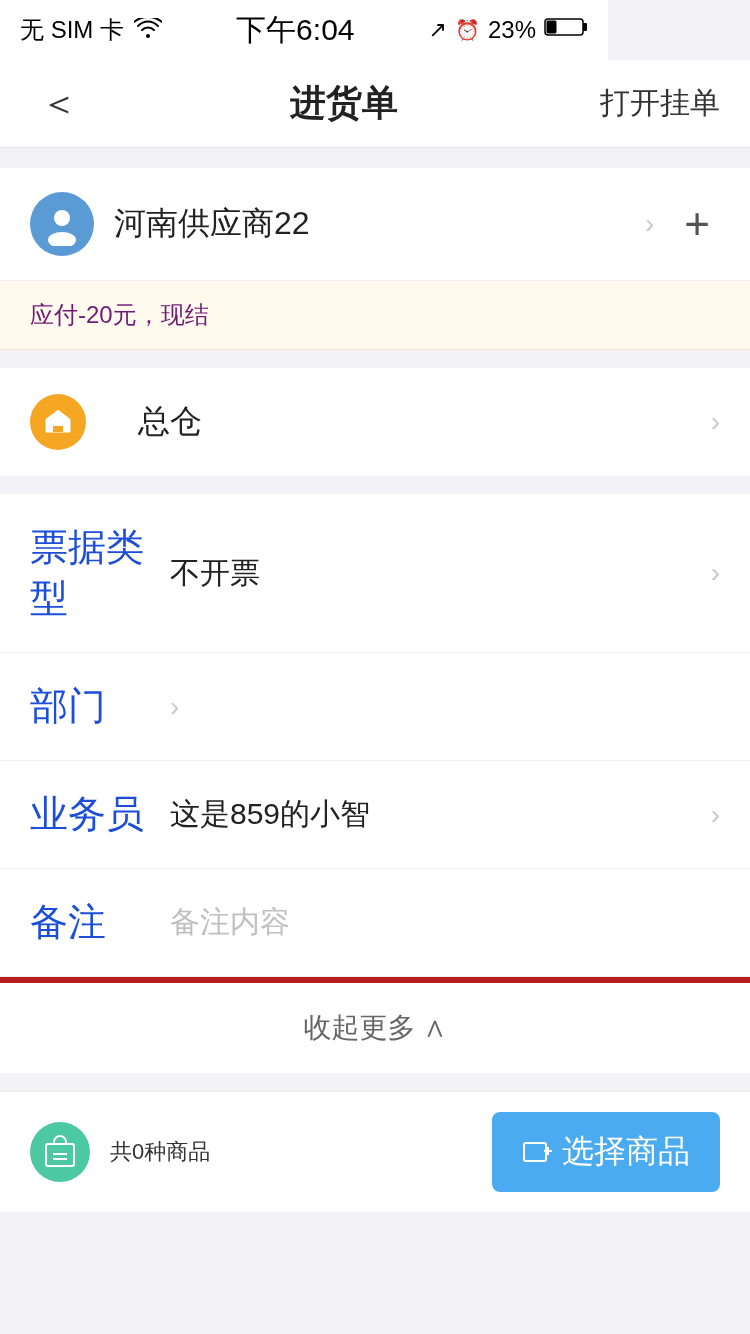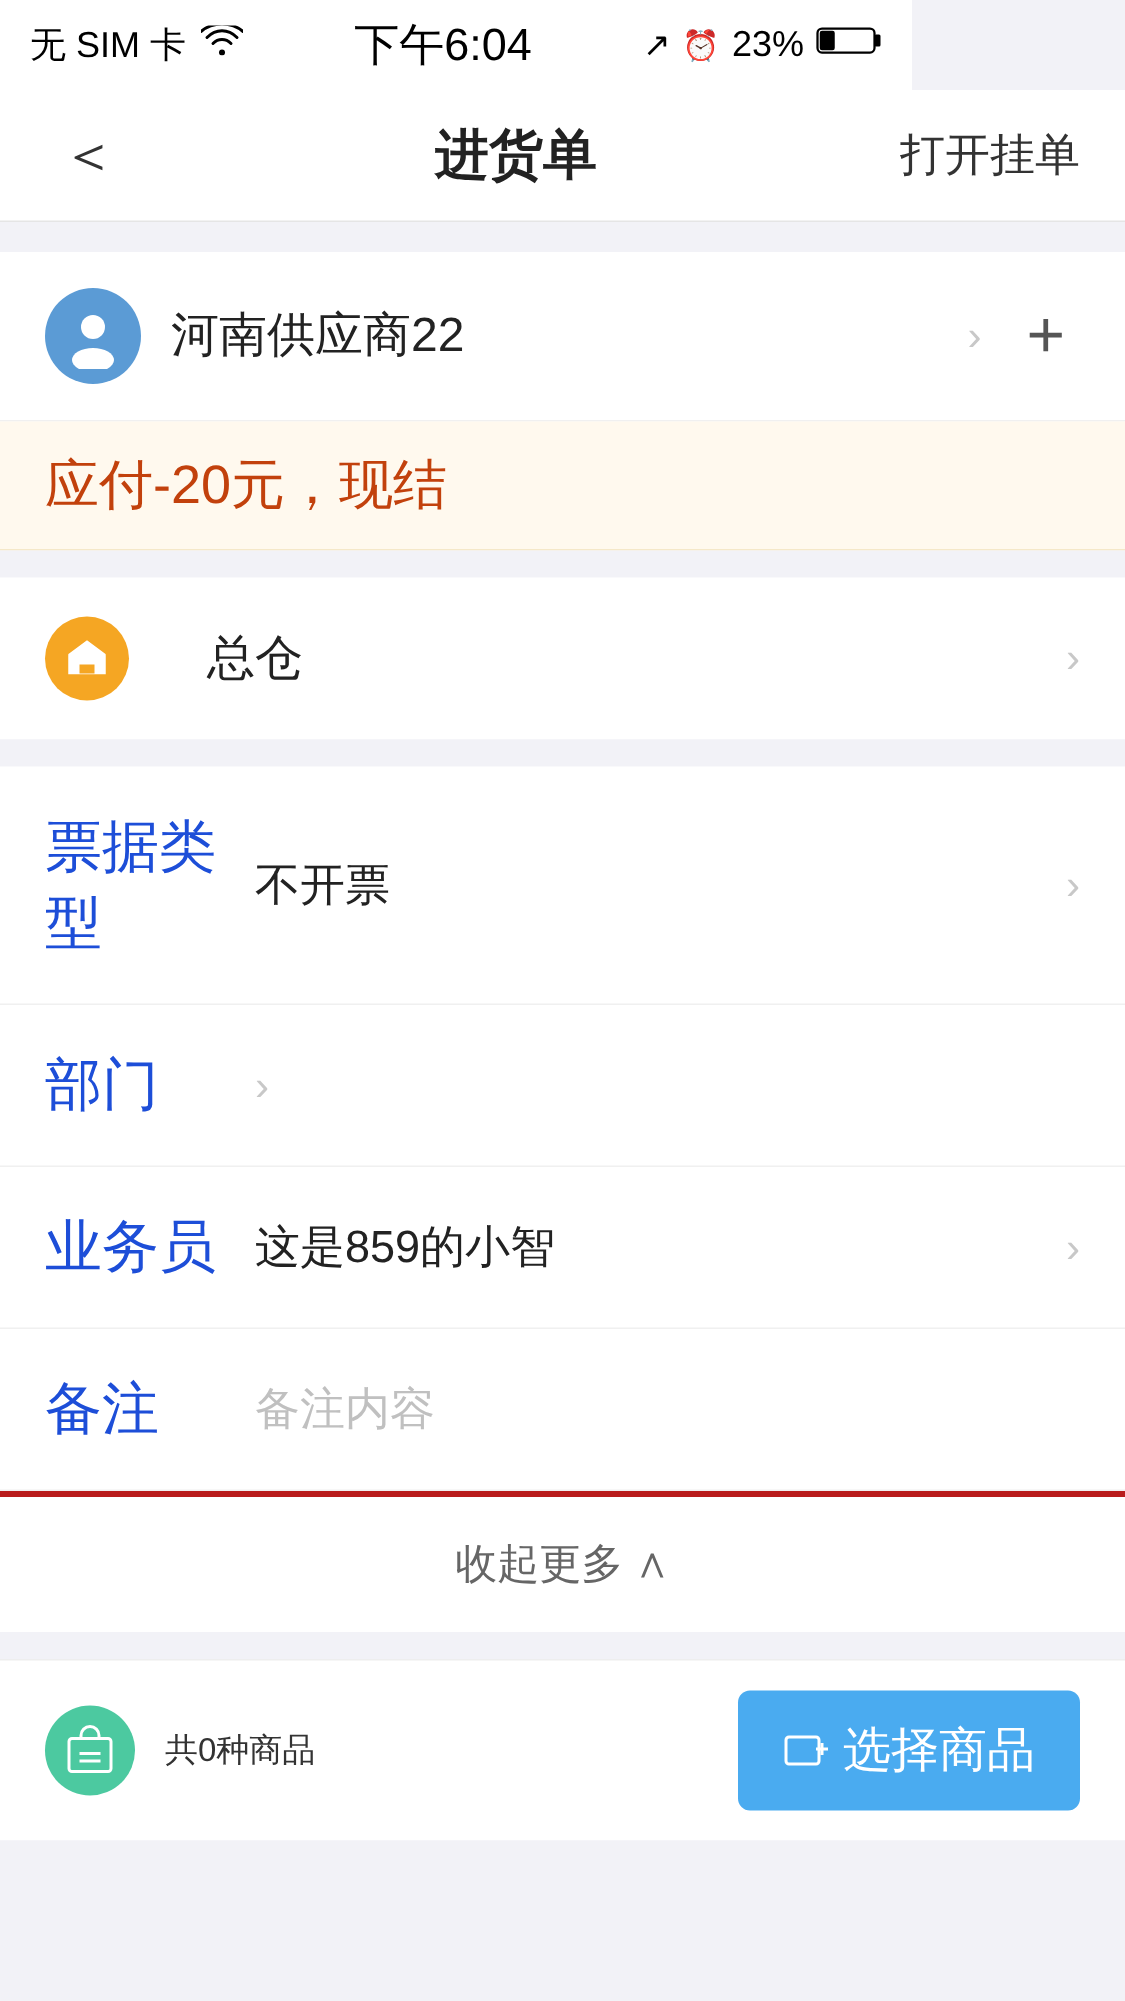--- a/index.html
+++ b/index.html
@@ -106,22 +106,22 @@
       color: #555;
       font-weight: 300;
       cursor: pointer;
       padding: 0 10px;
     }
 
     
     .notice-banner {
       background: #fff9ee;
       padding: 18px 30px;
-      font-size: 36px;
-      color: #c2410c;
+      font-size: 24px;
+      color: #701a75;
       border-bottom: 1px solid #f5e8c8;
     }
 
     
     .light-gap {
       height: 18px;
       background: #f2f2f7;
     }
 
     
@@ -182,21 +182,21 @@
       color: #c0c0c0;
     }
 
     
     .collapse-row {
       background: #fff;
       display: flex;
       align-items: center;
       justify-content: center;
       padding: 26px 0;
-      border-top: 4px solid #b91c1c;
+      border-top: 6px solid #b91c1c;
       cursor: pointer;
     }
     .collapse-text {
       font-size: 28px;
       color: #666;
     }
 
     
     .bottom-bar {
       background: #fff;

